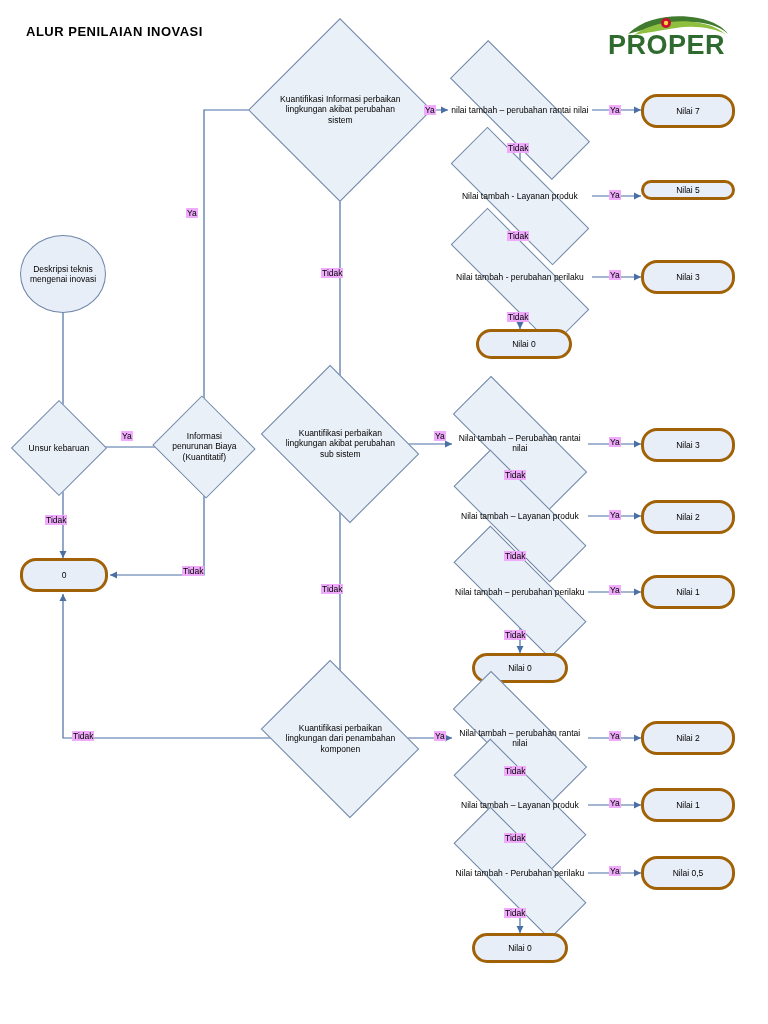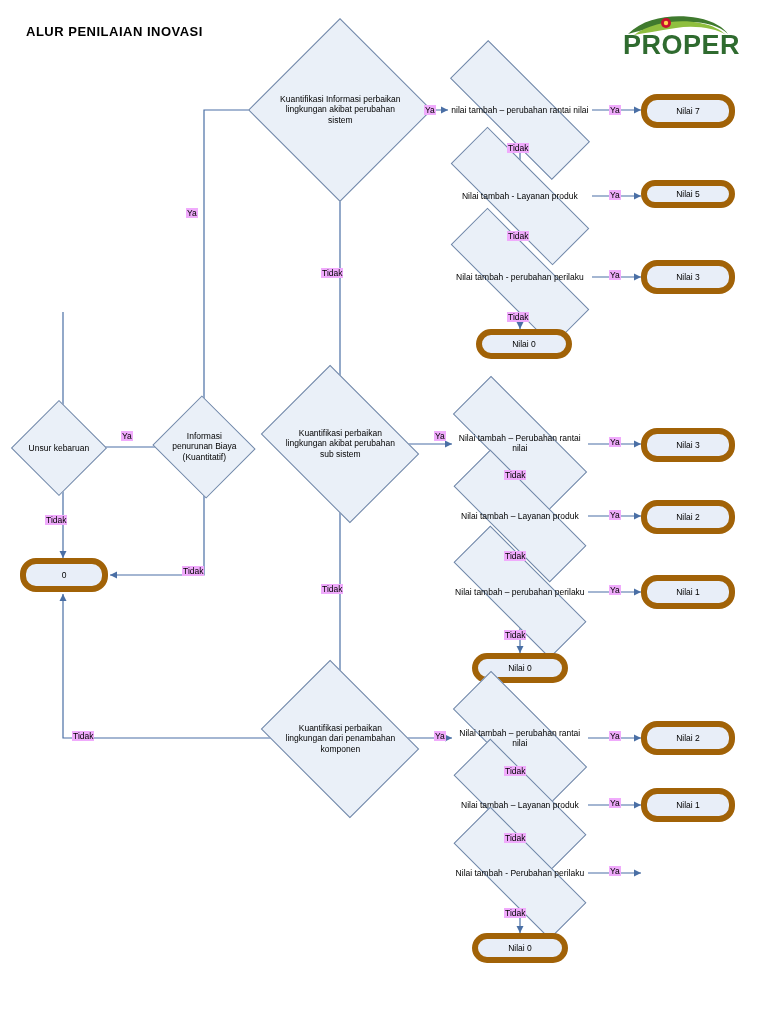--- a/index.html
+++ b/index.html
@@ -19,21 +19,20 @@
     letter-spacing:0.5px;
     color:#000;
   }
   
   .logo{position:absolute;left:608px;top:12px;width:132px;height:48px;}
   .logo-text{
     position:absolute;left:0;top:18px;width:132px;
     font-size:27px;font-weight:bold;color:#2f6b2f;
     letter-spacing:0.5px;
     font-family:"Liberation Sans", sans-serif;
-    text-align:right;
   }
   .logo-swoosh{
     position:absolute;left:18px;top:2px;width:104px;height:24px;
   }
   
   .node{
     position:absolute;
     box-sizing:border-box;
     display:flex;
     align-items:center;
@@ -51,21 +50,21 @@
     transform:rotate(45deg);
   }
   .diamond > .inner{
     transform:rotate(-45deg);
     width:150%;
     text-align:center;
     display:block;
   }
   .rounded{
     background:#e8eef8;
-    border:6px solid #a16207;
+    border:3px solid #a16207;
     border-radius:16px;
   }
   .circle{
     background:#e8eef8;
     border:1px solid #6f86a8;
     border-radius:50%;
   }
   .edge-label{
     position:absolute;
     font-size:8.5px;
@@ -139,20 +138,23 @@
 
       <path d="M588,738 L641,738"></path>
       <path d="M520,760 L520,788"></path>
       <path d="M588,805 L641,805"></path>
       <path d="M520,828 L520,856"></path>
       <path d="M588,873 L641,873"></path>
       <path d="M520,898 L520,933"></path>
     </g>
   </svg>
 
+  <div class="node circle" style="left:20px;top:235px;width:86px;height:78px;">
+    <span>Deskripsi teknis mengenai inovasi</span>
+  </div>
 
   <div class="node diamond" style="left:25px;top:414px;width:68px;height:68px;">
     <div class="inner">Unsur kebaruan</div>
   </div>
 
   <div class="node diamond" style="left:166px;top:412px;width:76px;height:70px;">
     <div class="inner">Informasi penurunan Biaya (Kuantitatif)</div>
   </div>
 
   <div class="node rounded" style="left:20px;top:558px;width:88px;height:34px;">
@@ -174,21 +176,21 @@
   <div class="node diamond" style="left:448px;top:83px;width:144px;height:54px;">
     <div class="inner" style="width:115%;">nilai tambah – perubahan rantai nilai</div>
   </div>
   <div class="node rounded" style="left:641px;top:94px;width:94px;height:34px;">
     <span>Nilai 7</span>
   </div>
 
   <div class="node diamond" style="left:448px;top:170px;width:144px;height:52px;">
     <div class="inner" style="width:115%;">Nilai tambah - Layanan produk</div>
   </div>
-  <div class="node rounded" style="left:641px;top:180px;width:94px;height:28px;">
+  <div class="node rounded" style="left:641px;top:180px;width:94px;height:20px;">
     <span>Nilai 5</span>
   </div>
 
   <div class="node diamond" style="left:448px;top:251px;width:144px;height:52px;">
     <div class="inner" style="width:115%;">Nilai tambah - perubahan perilaku</div>
   </div>
   <div class="node rounded" style="left:641px;top:260px;width:94px;height:34px;">
     <span>Nilai 3</span>
   </div>
 
@@ -230,20 +232,23 @@
 
   <div class="node diamond" style="left:452px;top:779px;width:136px;height:52px;">
     <div class="inner" style="width:115%;">Nilai tambah – Layanan produk</div>
   </div>
   <div class="node rounded" style="left:641px;top:788px;width:94px;height:34px;">
     <span>Nilai 1</span>
   </div>
 
   <div class="node diamond" style="left:452px;top:847px;width:136px;height:52px;">
     <div class="inner" style="width:115%;">Nilai tambah - Perubahan perilaku</div>
+  </div>
+  <div class="node rounded" style="left:641px;top:856px;width:94px;height:34px;">
+    <span>Nilai 0,5</span>
   </div>
 
   <div class="node rounded" style="left:472px;top:933px;width:96px;height:30px;">
     <span>Nilai 0</span>
   </div>
 
   <div id="edge-labels">
       <div class="edge-label" style="left: 186px; top: 208px;">Ya</div>
       <div class="edge-label" style="left: 321px; top: 268px;">Tidak</div>
       <div class="edge-label" style="left: 121px; top: 431px;">Ya</div>

